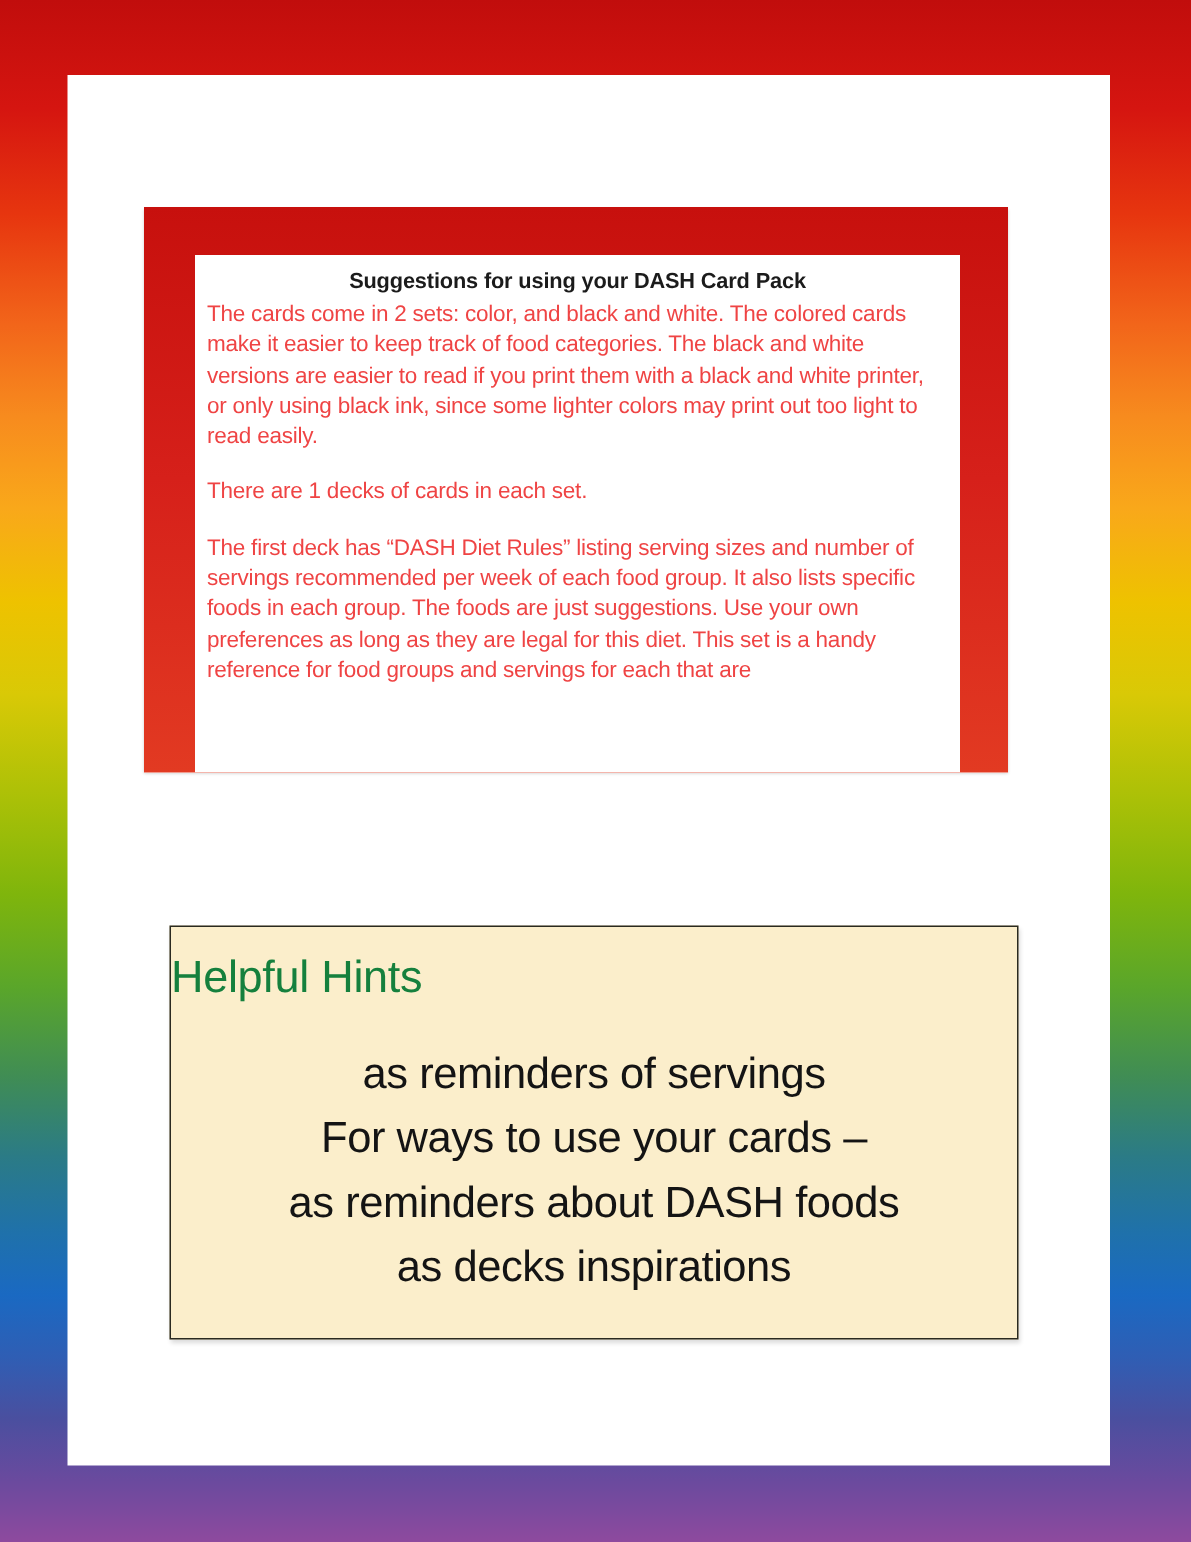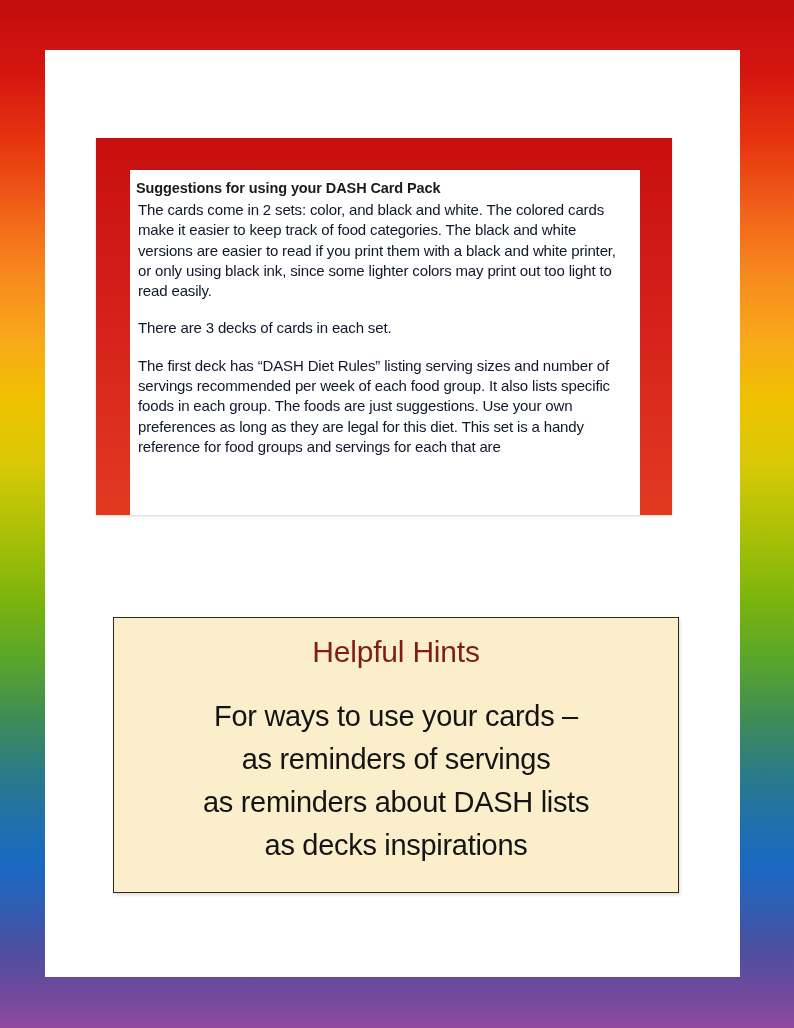--- a/index.html
+++ b/index.html
@@ -69,33 +69,34 @@
     left: 34px;
     top: 32px;
     right: 32px;
     bottom: 0;
     background: #ffffff;
     overflow: hidden;
   }
   .card-title {
     margin: 0;
     padding: 10px 6px 0 6px;
+    text-align: center;
     font-size: 14.5px;
     font-weight: bold;
     color: #1b1b1b;
     letter-spacing: -0.1px;
   }
   .card-body {
     padding: 4px 8px 0 8px;
   }
   .card-body p {
     margin: 0 0 17px 0;
     font-size: 15px;
     line-height: 20.3px;
-    color: #0f172a;
+    color: #ef4444;
     letter-spacing: -0.15px;
   }
   .card-body p:last-child {
     margin-bottom: 16px;
   }
 
   
   .hints {
     position: absolute;
     left: 68px;
@@ -103,24 +104,23 @@
     width: 566px;
     height: 276px;
     background: #fbeecb;
     border: 1px solid #2a2a20;
     box-sizing: border-box;
     box-shadow: 1px 2px 3px rgba(0,0,0,0.14);
   }
   .hints-title {
     margin: 0;
     padding-top: 17px;
-    text-align: center;
     font-size: 30px;
     font-weight: normal;
-    color: #7f1d1d;
+    color: #15803d;
     letter-spacing: -0.2px;
   }
   .hints-lines {
     margin: 0;
     padding: 0;
     list-style: none;
     text-align: center;
     margin-top: 26px;
   }
   .hints-lines li {
@@ -136,30 +136,30 @@
 
 <div class="page">
 
   <div class="sheet">
 
     <div class="card">
       <div class="card-inner">
         <h1 class="card-title">Suggestions for using your DASH Card Pack</h1>
         <div class="card-body">
           <p>The cards come in 2 sets: color, and black and white. The colored cards make it easier to keep track of food categories. The black and white versions are easier to read if you print them with a black and white printer, or only using black ink, since some lighter colors may print out too light to read easily.</p>
-          <p>There are 3 decks of cards in each set.</p>
+          <p>There are 1 decks of cards in each set.</p>
           <p>The first deck has “DASH Diet Rules” listing serving sizes and number of servings recommended per week of each food group. It also lists specific foods in each group. The foods are just suggestions. Use your own preferences as long as they are legal for this diet. This set is a handy reference for food groups and servings for each that are</p>
         </div>
       </div>
     </div>
 
     <div class="hints">
       <h2 class="hints-title">Helpful Hints</h2>
       <ul class="hints-lines">
+        <li>as reminders of servings</li>
         <li>For ways to use your cards –</li>
-        <li>as reminders of servings</li>
-        <li>as reminders about DASH lists</li>
+        <li>as reminders about DASH foods</li>
         <li>as decks inspirations</li>
       </ul>
     </div>
 
   </div>
 </div>
 
 </body></html>

